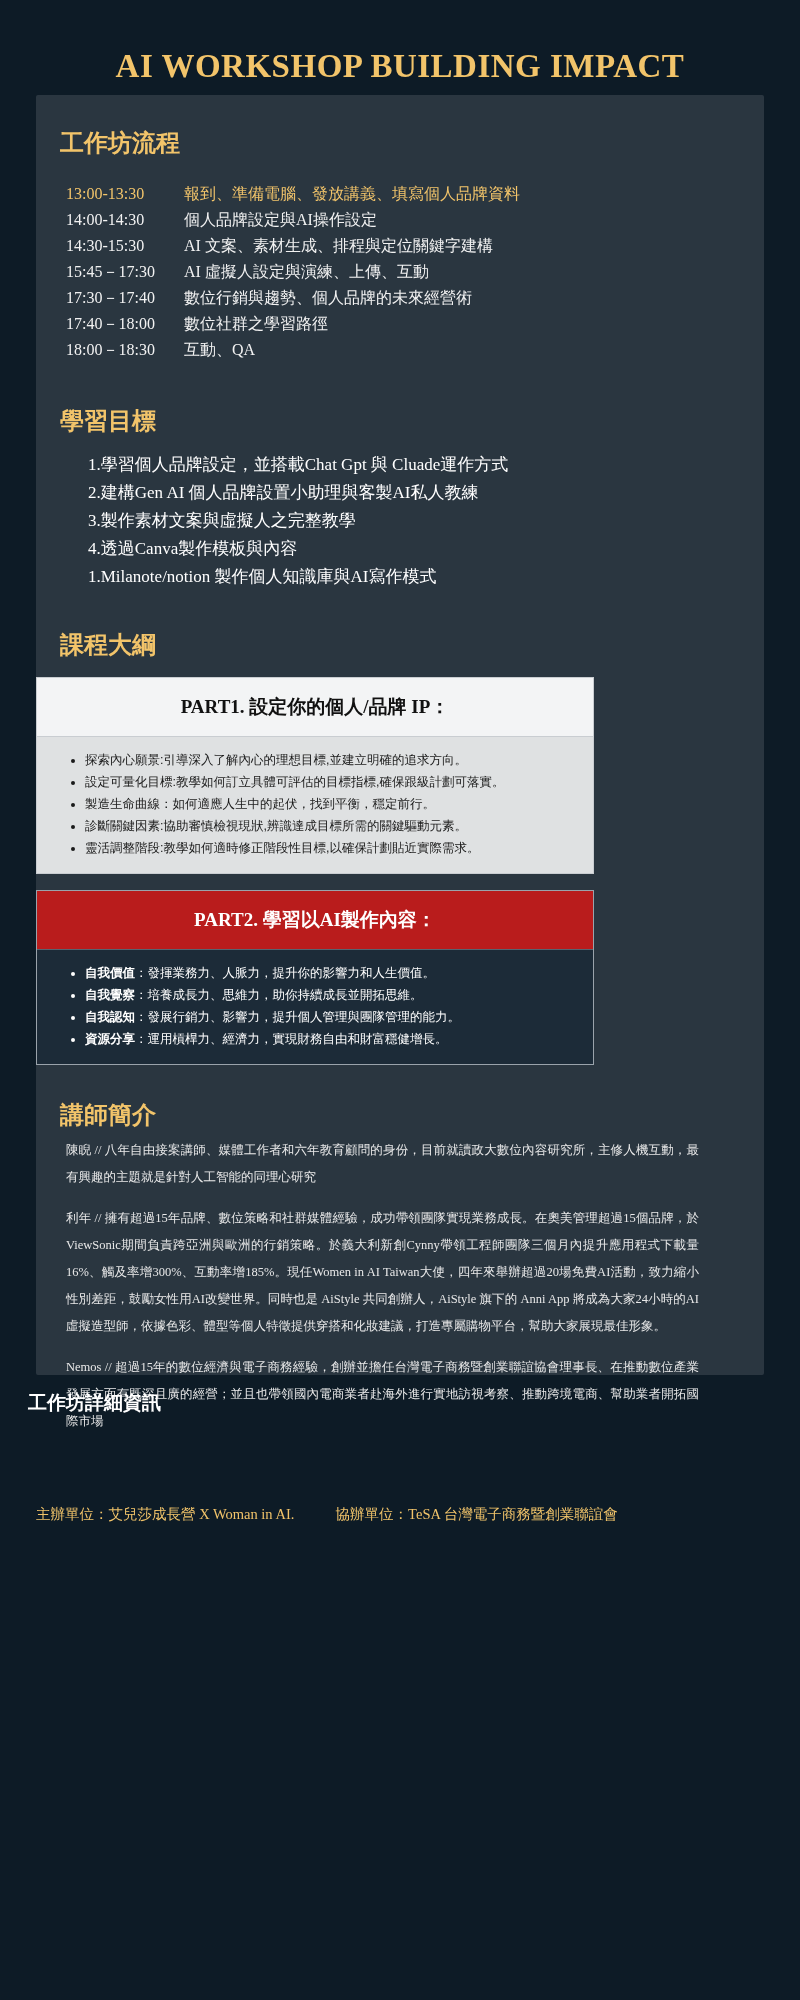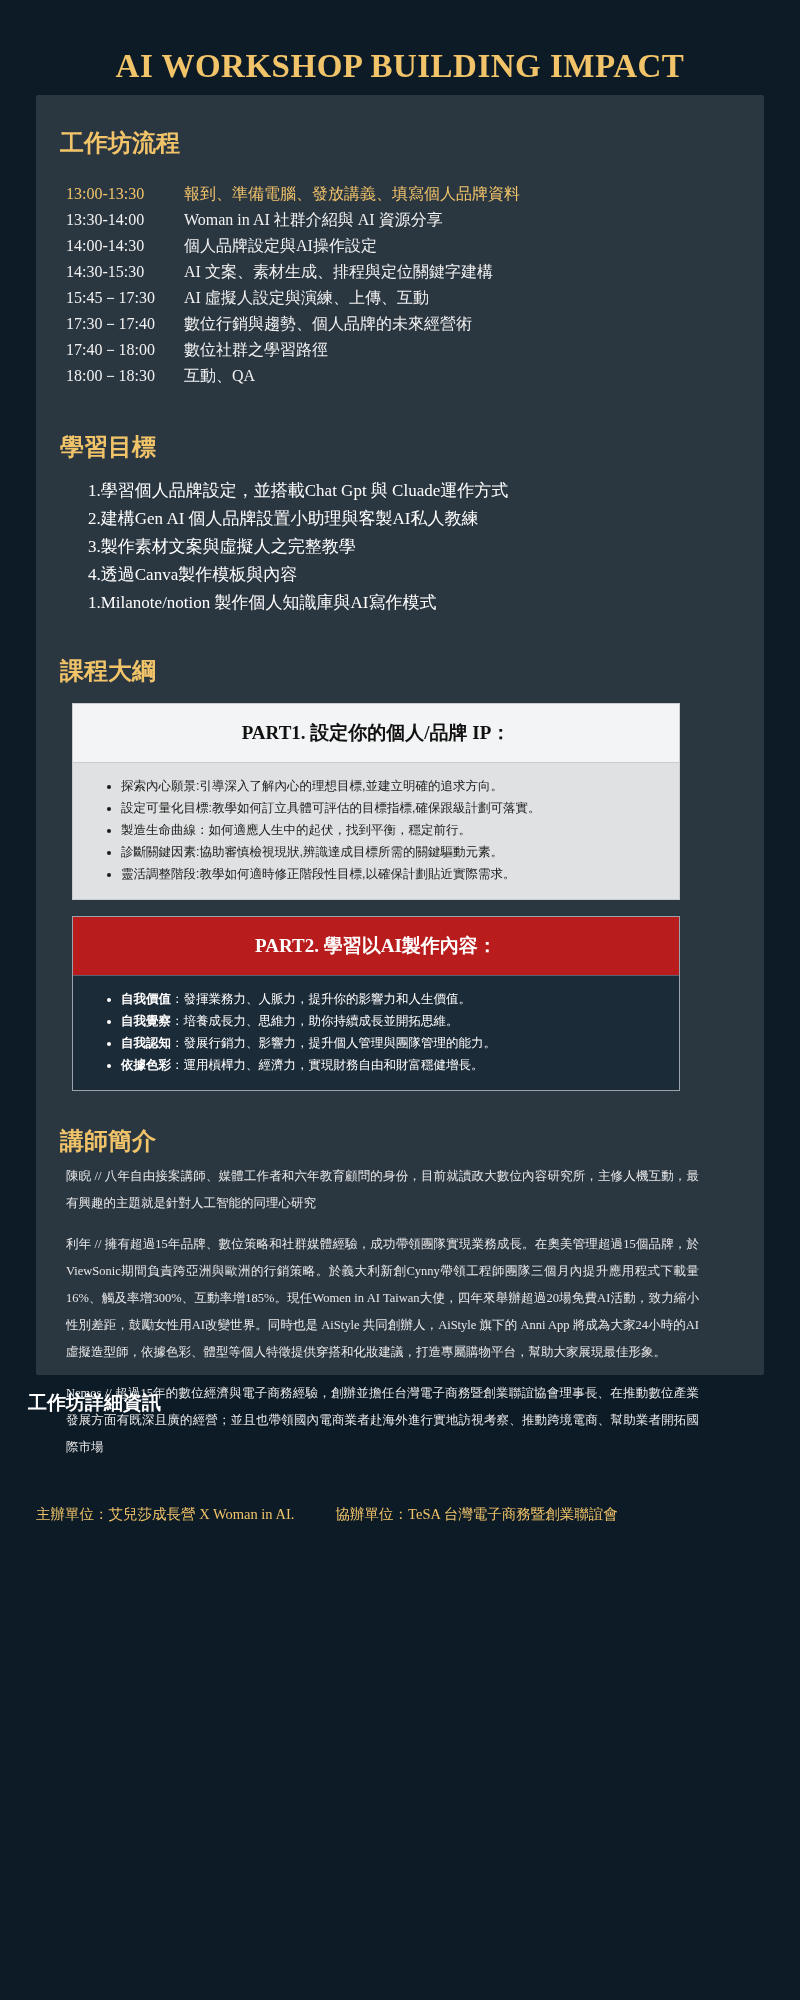--- a/index.html
+++ b/index.html
@@ -167,24 +167,20 @@
 
     <div style="margin-top:32px;margin-left:24px;">
       <div class="section-head">工作坊流程</div>
     </div>
     <div class="schedule" id="schedule">
         <div class="sch-row hl">
           <div class="sch-time">13:00-13:30</div>
           <div class="sch-desc">報到、準備電腦、發放講義、填寫個人品牌資料</div>
         </div>
         <div class="sch-row">
-          <div class="sch-time">13:30-14:00</div>
-          <div class="sch-desc">Woman in AI 社群介紹與 AI 資源分享</div>
-        </div>
-        <div class="sch-row">
           <div class="sch-time">14:00-14:30</div>
           <div class="sch-desc">個人品牌設定與AI操作設定</div>
         </div>
         <div class="sch-row">
           <div class="sch-time">14:30-15:30</div>
           <div class="sch-desc">AI 文案、素材生成、排程與定位關鍵字建構</div>
         </div>
         <div class="sch-row">
           <div class="sch-time">15:45－17:30</div>
           <div class="sch-desc">AI 虛擬人設定與演練、上傳、互動</div>
@@ -210,38 +206,38 @@
         <div class="goal-item">1.學習個人品牌設定，並搭載Chat Gpt 與 Cluade運作方式</div>
         <div class="goal-item">2.建構Gen AI 個人品牌設置小助理與客製AI私人教練</div>
         <div class="goal-item">3.製作素材文案與虛擬人之完整教學</div>
         <div class="goal-item">4.透過Canva製作模板與內容</div>
         <div class="goal-item">1.Milanote/notion 製作個人知識庫與AI寫作模式</div>
       </div>
 
     <div style="margin-top:38px;margin-left:24px;">
       <div class="section-head">課程大綱</div>
     </div>
-    <div style="margin-left:36px;width:608px;" id="outline">
+    <div style="width:558px;" id="outline">
         <div class="card">
           <div class="card-title">PART1. 設定你的個人/品牌 IP：</div>
           <ul>
             <li>探索內心願景:引導深入了解內心的理想目標,並建立明確的追求方向。</li>
             <li>設定可量化目標:教學如何訂立具體可評估的目標指標,確保跟級計劃可落實。</li>
             <li>製造生命曲線：如何適應人生中的起伏，找到平衡，穩定前行。</li>
             <li>診斷關鍵因素:協助審慎檢視現狀,辨識達成目標所需的關鍵驅動元素。</li>
             <li>靈活調整階段:教學如何適時修正階段性目標,以確保計劃貼近實際需求。</li>
           </ul>
         </div>
         <div class="card dark">
           <div class="card-title">PART2. 學習以AI製作內容：</div>
           <ul>
             <li><b>自我價值</b>：發揮業務力、人脈力，提升你的影響力和人生價值。</li>
             <li><b>自我覺察</b>：培養成長力、思維力，助你持續成長並開拓思維。</li>
             <li><b>自我認知</b>：發展行銷力、影響力，提升個人管理與團隊管理的能力。</li>
-            <li><b>依據色彩</b>：運用槓桿力、經濟力，實現財務自由和財富穩健增長。</li>
+            <li><b>資源分享</b>：運用槓桿力、經濟力，實現財務自由和財富穩健增長。</li>
           </ul>
         </div>
       </div>
 
     <div style="margin-top:34px;margin-left:24px;">
       <div class="section-head">講師簡介</div>
     </div>
     <div class="bio" id="bio">
         <p>陳睨 // 八年自由接案講師、媒體工作者和六年教育顧問的身份，目前就讀政大數位內容研究所，主修人機互動，最有興趣的主題就是針對人工智能的同理心研究</p>
         <p>利年 // 擁有超過15年品牌、數位策略和社群媒體經驗，成功帶領團隊實現業務成長。在奧美管理超過15個品牌，於ViewSonic期間負責跨亞洲與歐洲的行銷策略。於義大利新創Cynny帶領工程師團隊三個月內提升應用程式下載量16%、觸及率增300%、互動率增185%。現任Women in AI Taiwan大使，四年來舉辦超過20場免費AI活動，致力縮小性別差距，鼓勵女性用AI改變世界。同時也是 AiStyle 共同創辦人，AiStyle 旗下的 Anni App 將成為大家24小時的AI 虛擬造型師，依據色彩、體型等個人特徵提供穿搭和化妝建議，打造專屬購物平台，幫助大家展現最佳形象。</p>

